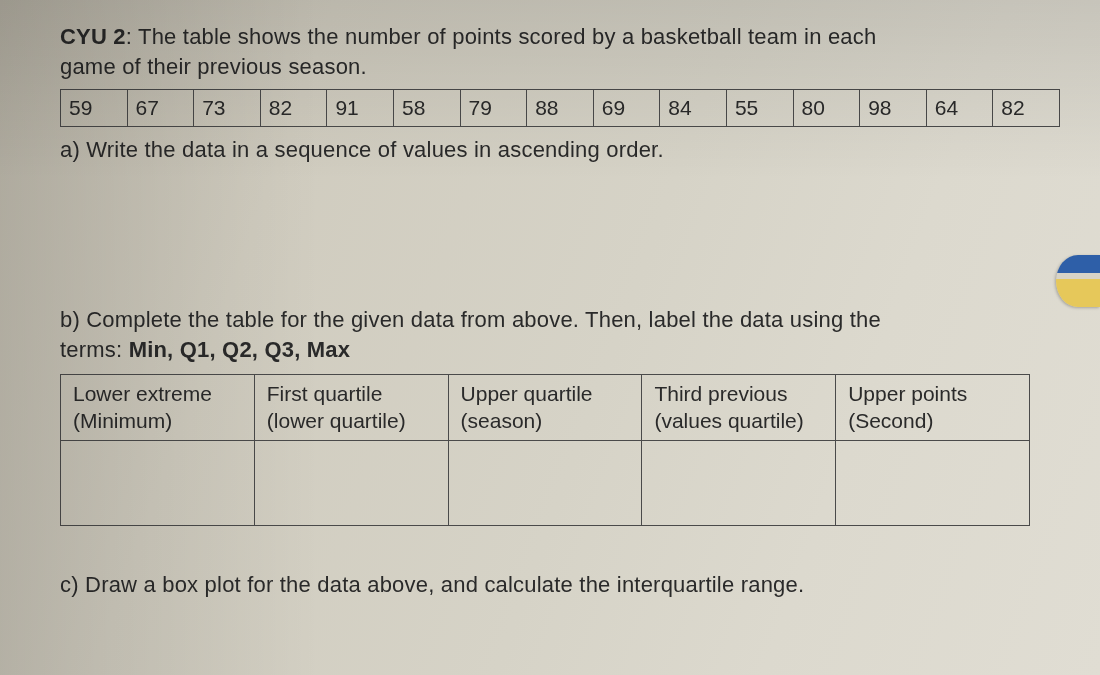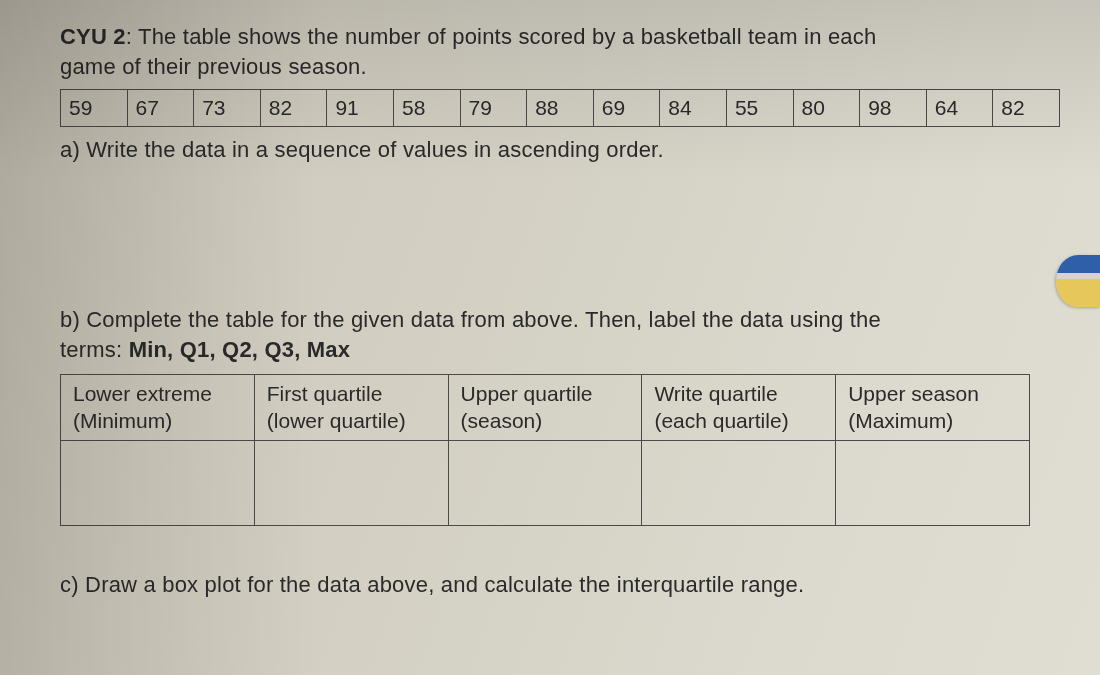--- a/index.html
+++ b/index.html
@@ -166,26 +166,26 @@
       </th>
       <th>
         <span>First quartile</span><br>
         <span>(lower quartile)</span>
       </th>
       <th>
         <span>Upper quartile</span><br>
         <span>(season)</span>
       </th>
       <th>
-        <span>Write quartile</span><br>
-        <span>(each quartile)</span>
+        <span>Third previous</span><br>
+        <span>(values quartile)</span>
       </th>
       <th>
-        <span>Upper season</span><br>
-        <span>(Maximum)</span>
+        <span>Upper points</span><br>
+        <span>(Second)</span>
       </th>
     </tr>
     <tr>
       <td></td>
       <td></td>
       <td></td>
       <td></td>
       <td></td>
     </tr>
   </tbody>

